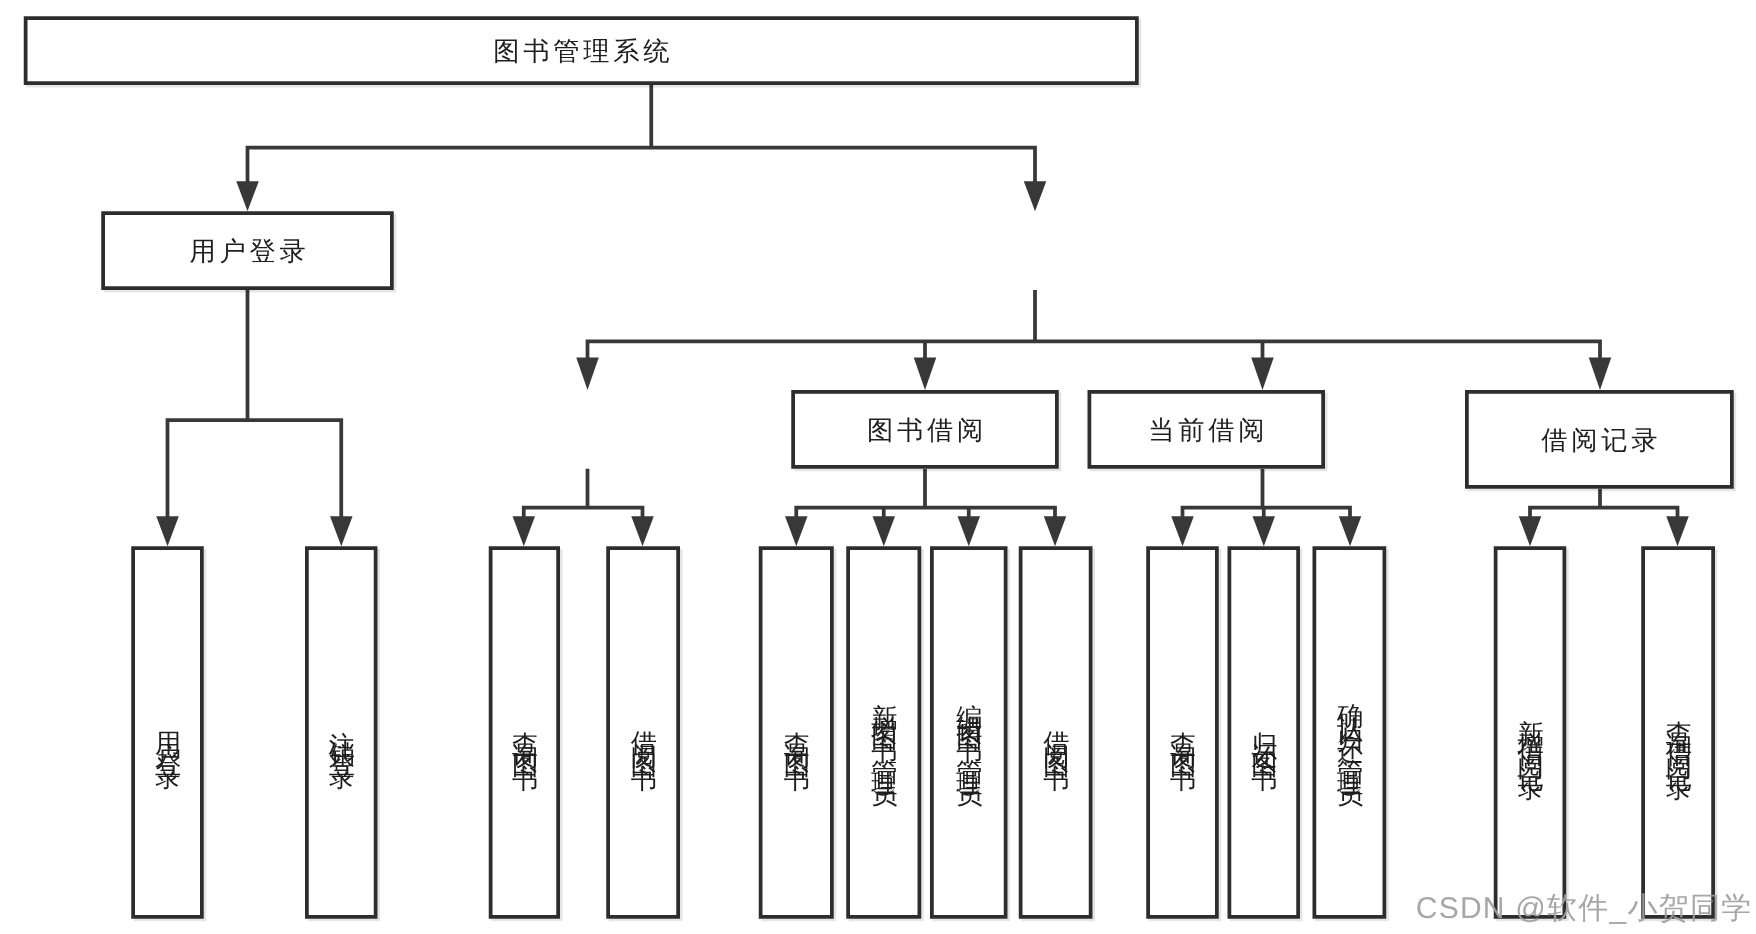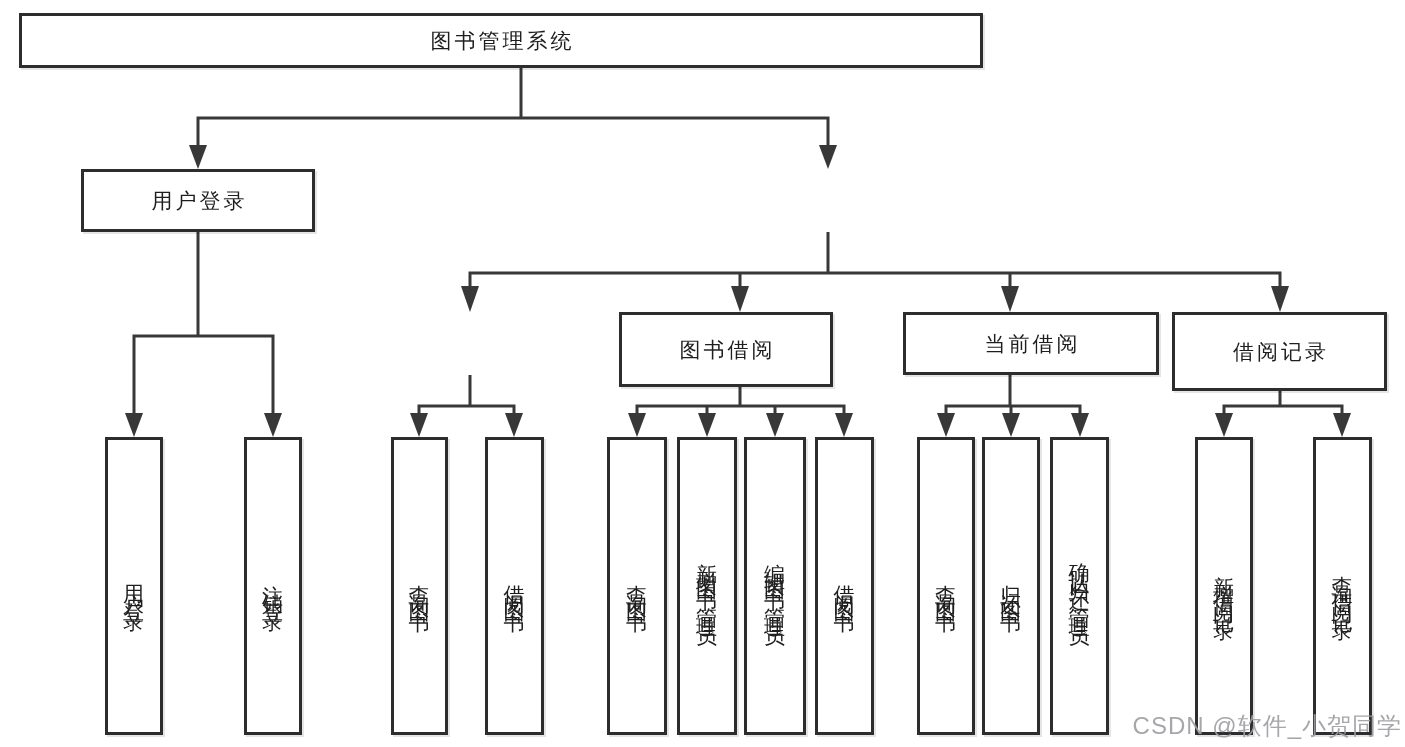--- a/index.html
+++ b/index.html
@@ -73,32 +73,32 @@
       <polygon points="766,413 784,413 775,437"></polygon>
       <polygon points="835,413 853,413 844,437"></polygon>
       <polygon points="937,413 955,413 946,437"></polygon>
       <polygon points="1002,413 1020,413 1011,437"></polygon>
       <polygon points="1071,413 1089,413 1080,437"></polygon>
       <polygon points="1215,413 1233,413 1224,437"></polygon>
       <polygon points="1333,413 1351,413 1342,437"></polygon>
     </g>
   </svg>
 
-  <div class="node h" style="left:19px;top:13px;width:964px;height:55px">
+  <div class="node h" style="left:19px;top:13px;width:892px;height:55px">
     <span>图书管理系统</span>
   </div>
 
   <div class="node h" style="left:81px;top:169px;width:234px;height:63px">
     <span>用户登录</span>
   </div>
 
-  <div class="node h" style="left:619px;top:312px;width:214px;height:75px">
+  <div class="node h" style="left:633px;top:312px;width:214px;height:63px">
     <span>图书借阅</span>
   </div>
-  <div class="node h" style="left:903px;top:312px;width:256px;height:63px">
+  <div class="node h" style="left:870px;top:312px;width:190px;height:63px">
     <span>当前借阅</span>
   </div>
   <div class="node h" style="left:1172px;top:312px;width:215px;height:79px">
     <span>借阅记录</span>
   </div>
 
   <div class="node v" style="left:105px;top:437px;width:58px;height:298px">
     <span>用户登录</span>
   </div>
   <div class="node v" style="left:244px;top:437px;width:58px;height:298px">

